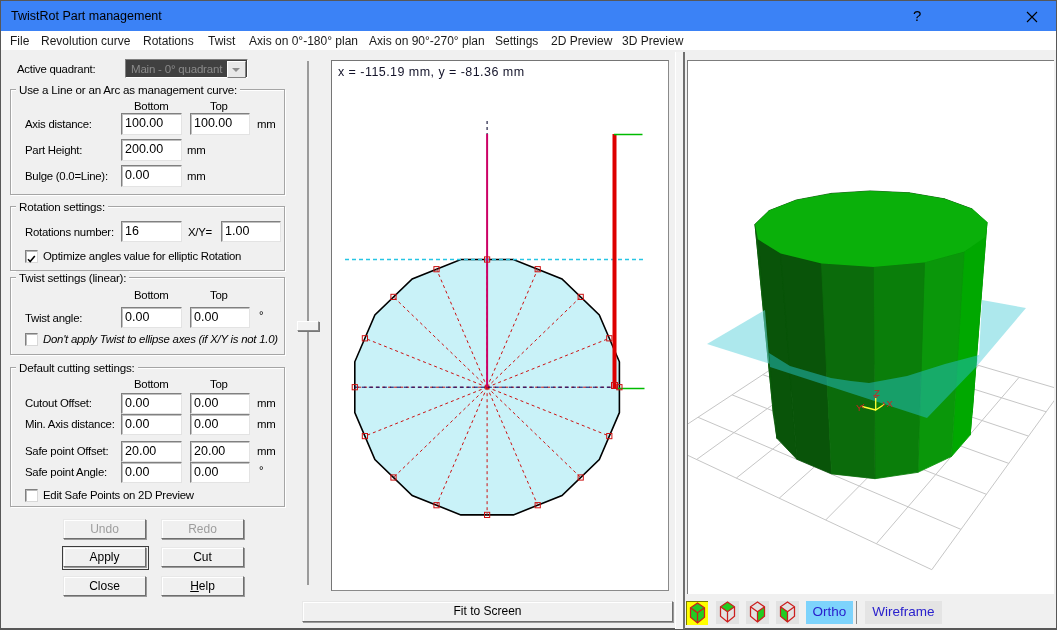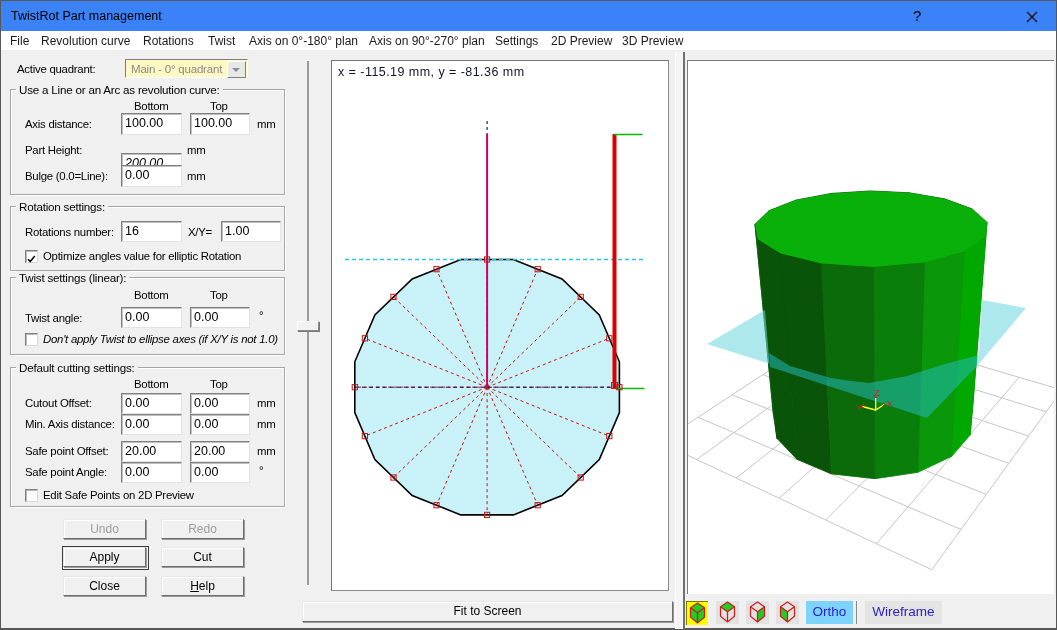--- a/index.html
+++ b/index.html
@@ -35,37 +35,37 @@
     <span style="left:142px;">Rotations</span>
     <span style="left:207px;">Twist</span>
     <span style="left:248px;">Axis on 0°-180° plan</span>
     <span style="left:368px;">Axis on 90°-270° plan</span>
     <span style="left:494px;">Settings</span>
     <span style="left:550px;">2D Preview</span>
     <span style="left:621px;">3D Preview</span>
   </div>
 
   <span class="abs lbl" style="left:16px;top:62px;">Active quadrant:</span>
-  <div class="abs" style="left:124px;top:58px;width:123px;height:19px;background:#fef9c3;border-top:1px solid #7f7f7f;border-left:1px solid #7f7f7f;border-right:1px solid #fff;border-bottom:1px solid #fff;box-sizing:border-box;">
+  <div class="abs" style="left:124px;top:58px;width:123px;height:19px;background:#404040;border-top:1px solid #7f7f7f;border-left:1px solid #7f7f7f;border-right:1px solid #fff;border-bottom:1px solid #fff;box-sizing:border-box;">
      <span class="abs" style="left:5px;top:2.5px;font-size:11.5px;letter-spacing:-0.2px;color:#8a8a8a;">Main - 0° quadrant</span>
      <div class="abs" style="right:1px;top:1px;width:17px;height:15px;background:#e8e8e8;border-right:1px solid #808080;border-bottom:1px solid #808080;border-top:1px solid #fff;border-left:1px solid #fff;">
        <div class="abs" style="left:4px;top:6px;width:0;height:0;border-left:4px solid transparent;border-right:4px solid transparent;border-top:4px solid #8d8d8d;"></div>
      </div>
   </div>
 
   <div class="abs grp" style="left:9px;top:88px;width:273px;height:104px;"></div>
-  <span class="abs grplbl" style="left:15px;top:82px;">Use a Line or an Arc as revolution curve:</span>
+  <span class="abs grplbl" style="left:15px;top:82px;">Use a Line or an Arc as management curve:</span>
   <span class="abs lbl" style="left:133px;top:99px;">Bottom</span>
   <span class="abs lbl" style="left:209px;top:99px;">Top</span>
   <span class="abs lbl" style="left:24px;top:117px;">Axis distance:</span>
   <div class="abs edit" style="left:120px;top:112px;width:61px;height:22px;">100.00</div>
   <div class="abs edit" style="left:189px;top:112px;width:60px;height:22px;">100.00</div>
   <span class="abs lbl" style="left:256px;top:117px;">mm</span>
   <span class="abs lbl" style="left:24px;top:143px;">Part Height:</span>
-  <div class="abs edit" style="left:120px;top:152px;width:61px;height:22px;font-style:italic;">200.00</div>
+  <div class="abs edit" style="left:120px;top:138px;width:61px;height:22px;">200.00</div>
   <span class="abs lbl" style="left:186px;top:143px;">mm</span>
   <span class="abs lbl" style="left:24px;top:169px;">Bulge (0.0=Line):</span>
   <div class="abs edit" style="left:120px;top:164px;width:61px;height:22px;">0.00</div>
   <span class="abs lbl" style="left:186px;top:169px;">mm</span>
 
   <div class="abs grp" style="left:9px;top:205px;width:273px;height:63px;"></div>
   <span class="abs grplbl" style="left:15px;top:199px;">Rotation settings:</span>
   <span class="abs lbl" style="left:24px;top:225px;">Rotations number:</span>
   <div class="abs edit" style="left:120px;top:220px;width:61px;height:21px;">16</div>
   <span class="abs lbl" style="left:187px;top:225px;">X/Y=</span>

